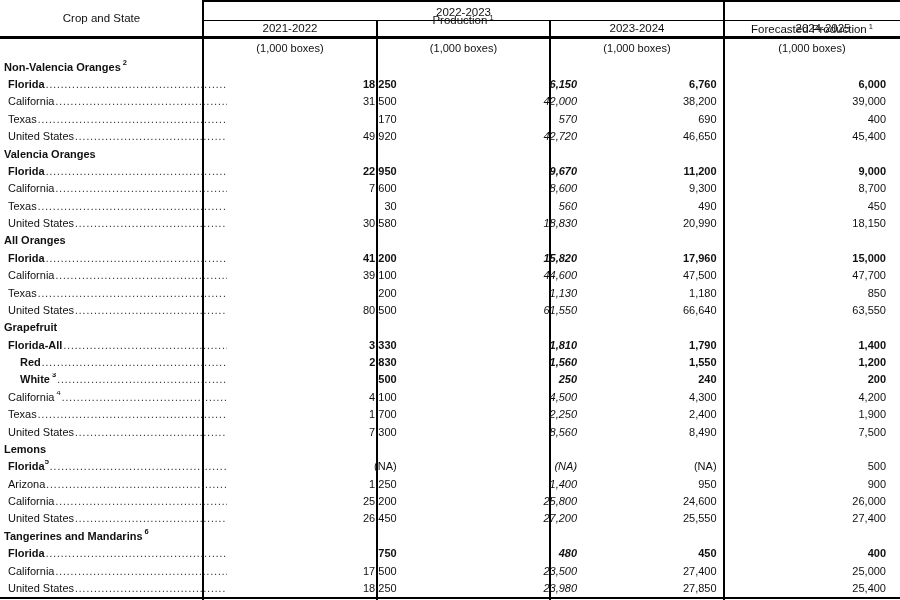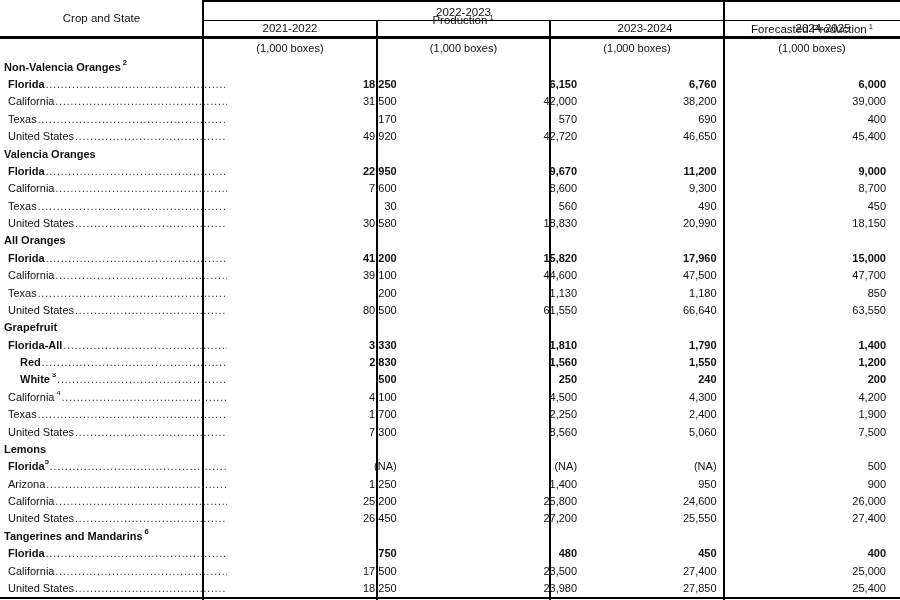--- a/index.html
+++ b/index.html
@@ -15,21 +15,21 @@
   .row{display:flex;height:17.38px;align-items:center;}
   .lbl{width:232px;display:flex;align-items:baseline;padding-left:8px;
        box-sizing:border-box;overflow:hidden;white-space:nowrap;}
   .lbl.indent{padding-left:20px;}
   .name{white-space:nowrap;}
   .leader{flex:1;overflow:hidden;white-space:nowrap;margin:0 4px 0 1px;
           color:#222;font-weight:normal;letter-spacing:1px;font-size:10px;}
   .leader::after{content:"...................................................................................................";}
   .val{box-sizing:border-box;text-align:right;white-space:nowrap;}
   .v0{width:174px;padding-right:8px;}
-  .v1{width:173px;padding-right:0;}
+  .v1{width:173px;padding-right:0;font-style:italic;}
   .v2{width:148px;padding-right:8px;}
   .v3{width:176px;padding-right:14px;}
   .bold{font-weight:bold;}
   .section-title{font-weight:bold;padding-left:4px;white-space:nowrap;}
 </style>
 </head>
 <body>
 
 <div class="table">
 
@@ -49,21 +49,21 @@
       <span class="sup">1</span>
   </div>
 
   <div class="hcell" style="left:724px;top:20px;width:176px;height:17px;">
     <span>Forecasted Production</span>
       <span class="sup">1</span>
   </div>
 
   <div class="hcell" style="left:203px;top:20.5px;width:174px;height:15px;">2021-2022</div>
   <div class="hcell" style="left:377px;top:4px;width:173px;height:15px;">2022-2023</div>
-  <div class="hcell" style="left:550px;top:20.5px;width:174px;height:15px;padding-left:8px;">2023-2024</div>
+  <div class="hcell" style="left:550px;top:20.5px;width:174px;height:15px;">2023-2024</div>
   <div class="hcell" style="left:724px;top:20.5px;width:176px;height:15px;padding-left:11px;">2024-2025</div>
 
   <div class="hcell" style="left:203px;top:38.5px;width:174px;height:18px;font-size:11px;">(1,000 boxes)</div>
   <div class="hcell" style="left:377px;top:38.5px;width:173px;height:18px;font-size:11px;">(1,000 boxes)</div>
   <div class="hcell" style="left:550px;top:38.5px;width:174px;height:18px;font-size:11px;">(1,000 boxes)</div>
   <div class="hcell" style="left:724px;top:38.5px;width:176px;height:18px;font-size:11px;">(1,000 boxes)</div>
 
   <div id="tbody">
       <div class="row">
         <div class="section-title"><span>Non-Valencia Oranges</span><span class="sup">2</span></div>
@@ -247,21 +247,21 @@
         <div class="val v2">2,400</div>
         <div class="val v3">1,900</div>
       </div>
       <div class="row">
         <div class="lbl">
           <span class="name">United States</span>
           <span class="leader"></span>
         </div>
         <div class="val v0">7,300</div>
         <div class="val v1">8,560</div>
-        <div class="val v2">5,060</div>
+        <div class="val v2">8,490</div>
         <div class="val v3">7,500</div>
       </div>
       <div class="row">
         <div class="section-title"><span>Lemons</span></div>
       </div>
       <div class="row">
         <div class="lbl">
           <span class="name bold">Florida<span class="sup tight">5</span></span>
           <span class="leader"></span>
         </div>

